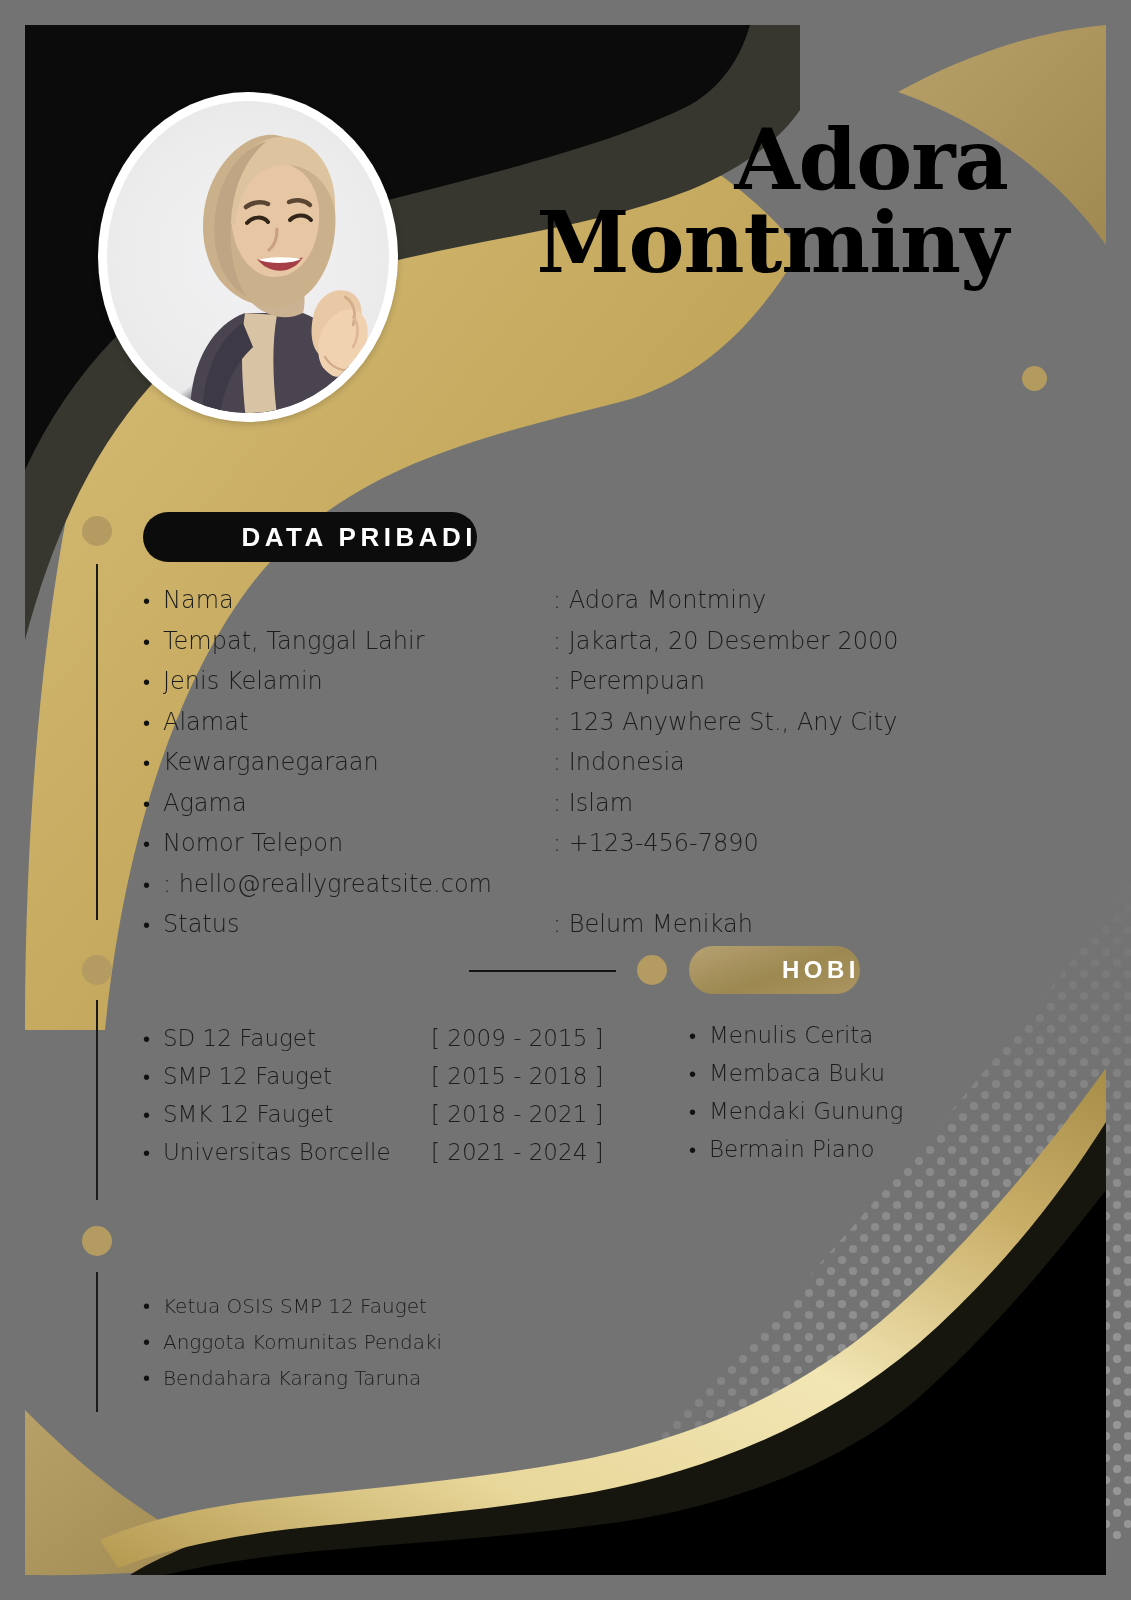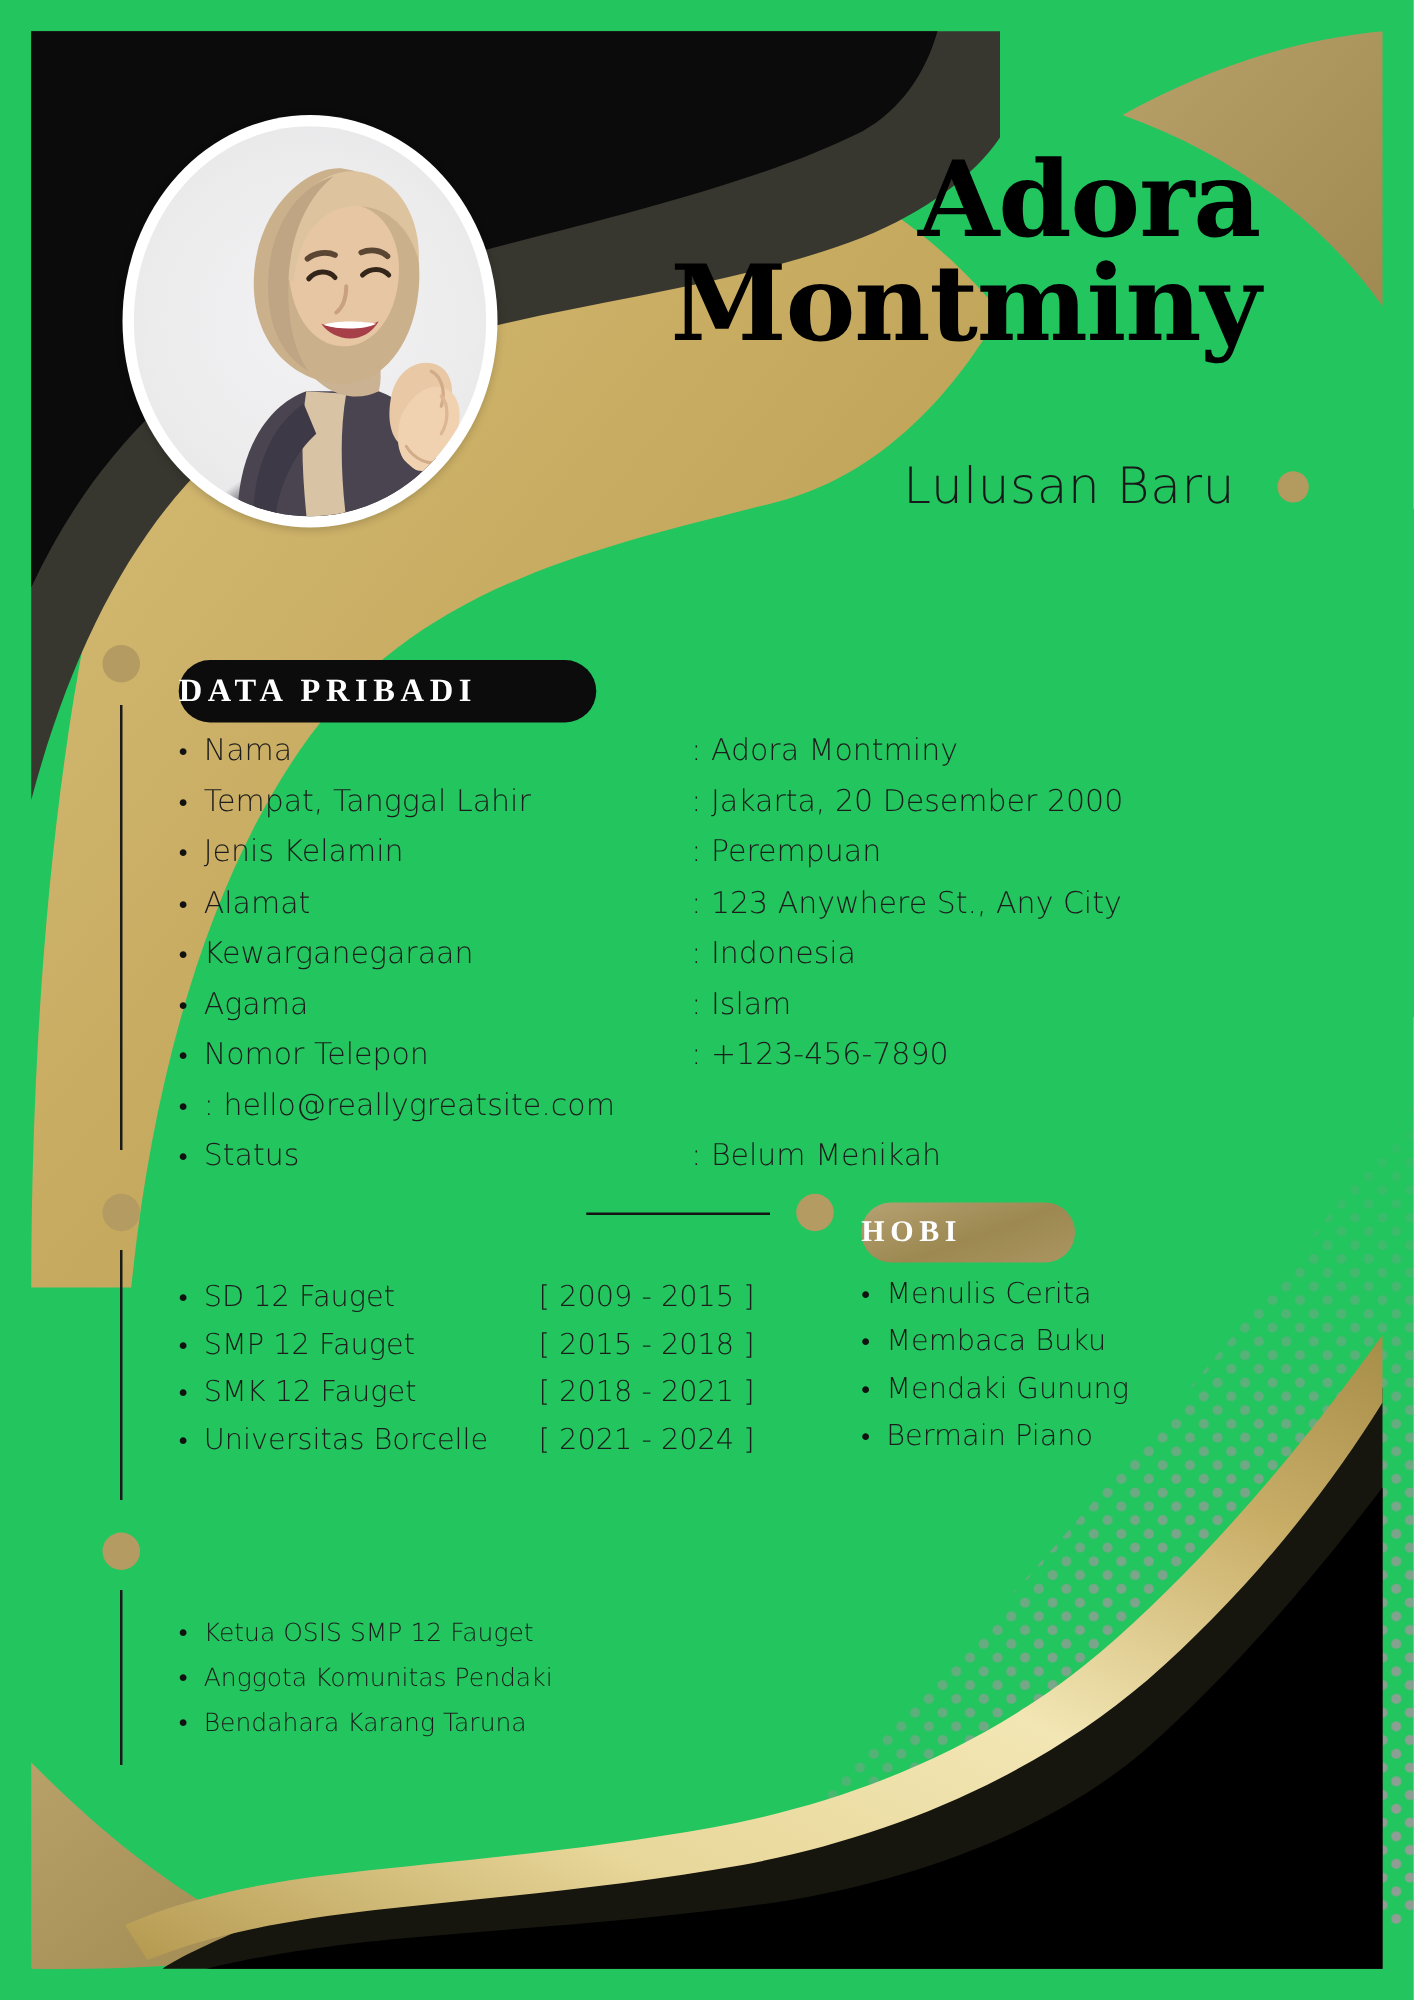--- a/index.html
+++ b/index.html
@@ -2,21 +2,21 @@
 <html><head>
 <meta charset="utf-8">
 <style>
   * { margin:0; padding:0; box-sizing:border-box; }
   html,body { background:#d8d8d8; }
   body { font-family:"Liberation Sans", sans-serif; }
 
   .page {
     position:relative;
     width:1131px; height:1600px;
-    background:#22c55e;
+    background:#737373;
     overflow:hidden;
     margin:0 auto;
   }
 
   
   .deco { position:absolute; inset:0; pointer-events:none; }
   .deco svg { display:block; width:1131px; height:1600px; }
 
   
   .photo-wrap {
@@ -70,27 +70,26 @@
     background:#1a1a1a; z-index:4;
   }
   .tl-dot {
     position:absolute; left:82px;
     width:30px; height:30px; border-radius:50%;
     background:#b49b62; z-index:5;
   }
 
   
   .pill {
-    position:absolute; display:flex; align-items:center; justify-content:flex-start;
+    position:absolute; display:flex; align-items:center; justify-content:flex-end;
     border-radius:40px; z-index:5;
     color:#fff;
-    font-family:Liberation Serif, serif;
+    font-family:Liberation Sans, sans-serif;
     font-weight:bold;
     letter-spacing:4.5px;
-    margin-top:16px;
   }
   .pill.black { background:#0c0c0c; }
   .pill.gold  { background:linear-gradient(160deg,#b6a173 0%,#9c8850 55%,#ab9562 100%); }
 
   
   .sec { position:absolute; z-index:5; }
   .row { display:flex; align-items:baseline; }
   .bul {
     width:20px; flex:0 0 20px;
     color:#111; font-size:20px; line-height:1;
@@ -247,21 +246,20 @@
       </svg>
     </div>
   </div>
 
   <div class="name">
     <span>Adora</span>
     <span>Montminy</span>
   </div>
 
   <div class="subtitle-row">
-    <div class="subtitle">Lulusan Baru</div>
     <div class="dot-gold"></div>
   </div>
 
   <div class="tl-line" style="top:564px;height:356px;"></div>
   <div class="tl-line" style="top:1000px;height:200px;"></div>
   <div class="tl-line" style="top:1272px;height:140px;"></div>
 
   <div class="tl-dot" style="top:516px;"></div>
   <div class="tl-dot" style="top:955px;"></div>
   <div class="tl-dot" style="top:1226px;"></div>

